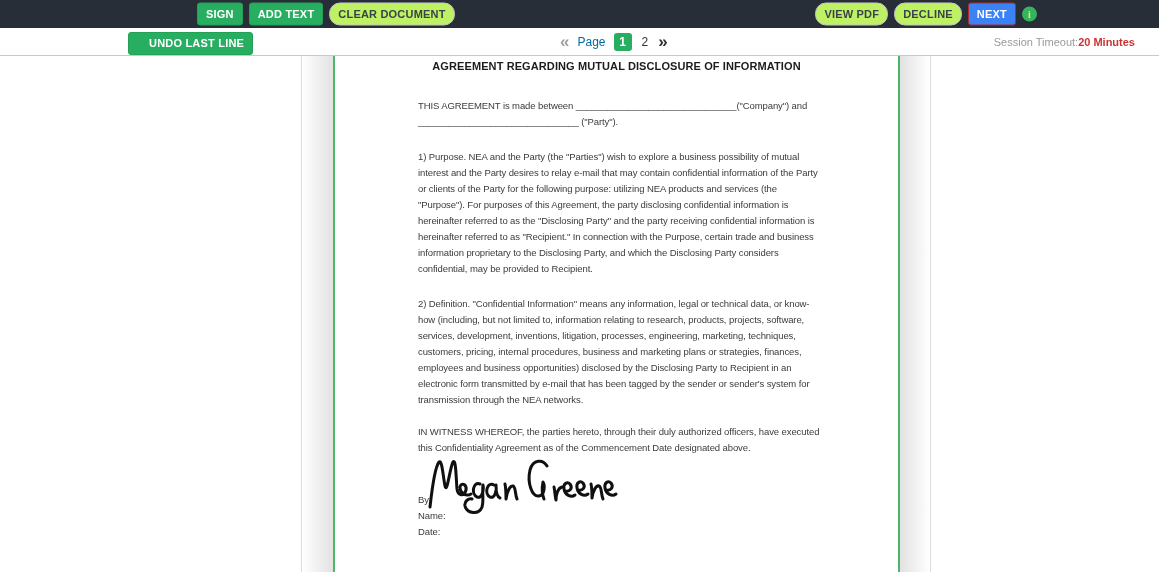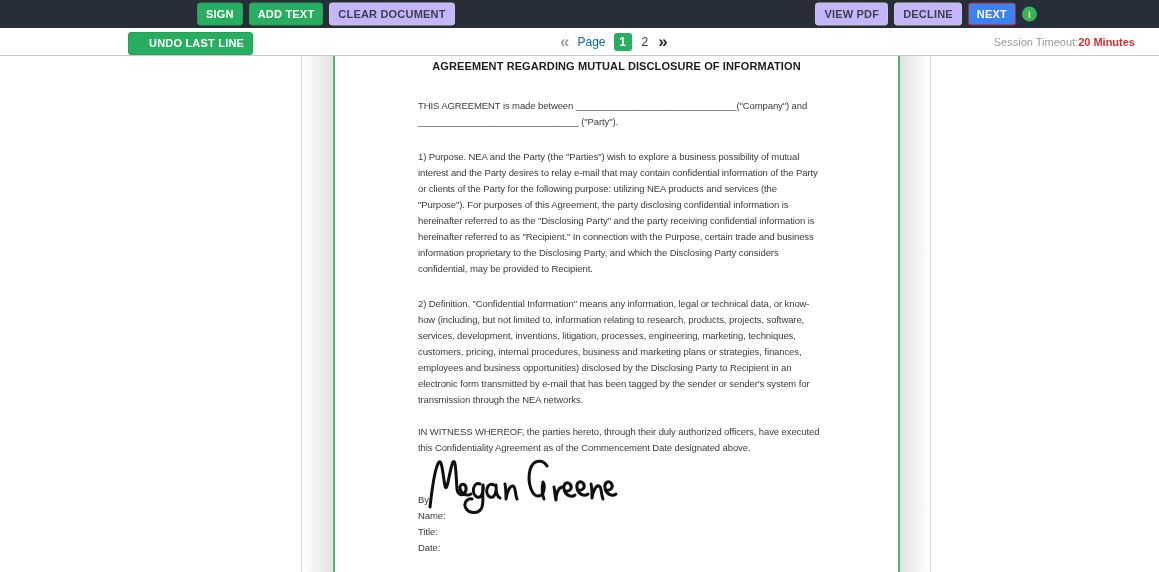--- a/index.html
+++ b/index.html
@@ -7,21 +7,21 @@
   body { font-family:"Liberation Sans", sans-serif; background:#ffffff; position:relative; }
 
   
   .topbar { position:absolute; left:0; top:0; width:1159px; height:28px; background:#272e38; }
   .tb-group { position:absolute; top:50%; transform:translateY(-50%); display:flex; gap:6px; align-items:center; }
   .tb-left  { left:197px; }
   .tb-right { right:122px;justify-content:center; }
   .btn { font-family:"Liberation Sans", sans-serif; font-size:11px; font-weight:bold; letter-spacing:.2px;
          padding:5px 8px; border-radius:3px; border:1px solid transparent; cursor:pointer; line-height:1; }
   .btn-green { background:#27ae60; border-color:#23a157; color:#ffffff; }
-  .btn-light { background:#c4b5fd; border-color:#c8c8c8; color:#3a4149; }
+  .btn-light { background:#bef264; border-color:#c8c8c8; color:#3a4149;border-radius:11px; }
   .btn-red   { background:#3b82f6; border-color:#b32a2a; color:#ffffff; }
   .info-dot { width:15px; height:15px; border-radius:50%; background:#35b45f; color:#f3e35a;
               font-size:10px; font-weight:bold; display:flex; align-items:center; justify-content:center;
               font-family:"Liberation Serif", serif; cursor:pointer; }
 
   
   .subbar { position:absolute; left:0; top:28px; width:1159px; height:28px; background:#ffffff;
             border-bottom:1px solid #c9c9c9; }
   .undo-btn { position:absolute; left:128px; top:4px;padding-left:20px; }
   .pagenav { position:absolute; left:560px; top:0; height:27px; display:flex; align-items:center; gap:8px; }
@@ -107,21 +107,20 @@
       <span class="sig-line">_______________________________ ("Party").</span>
     </div>
 
     <div class="doc-text t-p1">1) Purpose.  NEA and the Party (the "Parties") wish to explore a business possibility of mutual interest and the Party desires to relay e-mail that may contain confidential information of the Party or clients of the Party for the following purpose: utilizing NEA products and services (the "Purpose").  For purposes of this Agreement, the party disclosing confidential information is hereinafter referred to as the "Disclosing Party" and the party receiving confidential information is hereinafter referred to as "Recipient."  In connection with the Purpose, certain trade and business information proprietary to the Disclosing Party, and which the Disclosing Party considers confidential, may be provided to Recipient.</div>
     <div class="doc-text t-p2">2) Definition.  "Confidential Information" means any information, legal or technical data, or know-how (including, but not limited to, information relating to research, products, projects, software, services, development, inventions, litigation, processes, engineering, marketing, techniques, customers, pricing, internal procedures, business and marketing plans or strategies, finances, employees and business opportunities) disclosed by the Disclosing Party to Recipient in an electronic form transmitted by e-mail that has been tagged by the sender or sender's system for transmission through the NEA networks.</div>
     <div class="doc-text t-closing">IN WITNESS WHEREOF, the parties hereto, through their duly authorized officers, have executed this Confidentiality Agreement as of the Commencement Date designated above.</div>
 
     <div class="doc-text t-sig">
       <span class="sig-line">By:</span>
       <span class="sig-line">Name:</span>
-      <span class="sig-line">Title:</span>
       <span class="sig-line">Date:</span>
     </div>
 
     <svg class="signature-svg" viewBox="0 0 200 62" role="img" aria-label="Megan Greene">
       <path d="M9,51 C11,33 14,11 18,6 C21,3 22,20 24,30 C26,39 29,11 32,6 C35,2 35,22 36,33 C37,40 43,41 45,34 C46,28 40,26 39,31 C39,37 45,41 50,38"></path>
       <path d="M59,28 C52,25 50,38 56,41 C61,43 63,34 62,29 C61,36 63,45 61,51 C58,59 46,58 44,50 C43,45 48,42 51,43"></path>
       <path d="M73,29 C66,25 63,38 69,41 C74,43 76,34 75,29 C75,35 76,41 79,42"></path>
       <path d="M84,28 C85,33 85,39 85,43 C86,36 89,29 92,30 C95,31 94,39 96,43"></path>
       <path d="M126,10 C122,3 112,3 109,14 C106,27 111,41 118,40 C124,39 124,29 122,26 C121,31 121,38 123,43"></path>
       <path d="M133,31 C134,35 134,41 135,44 C135,38 137,32 141,31"></path>

